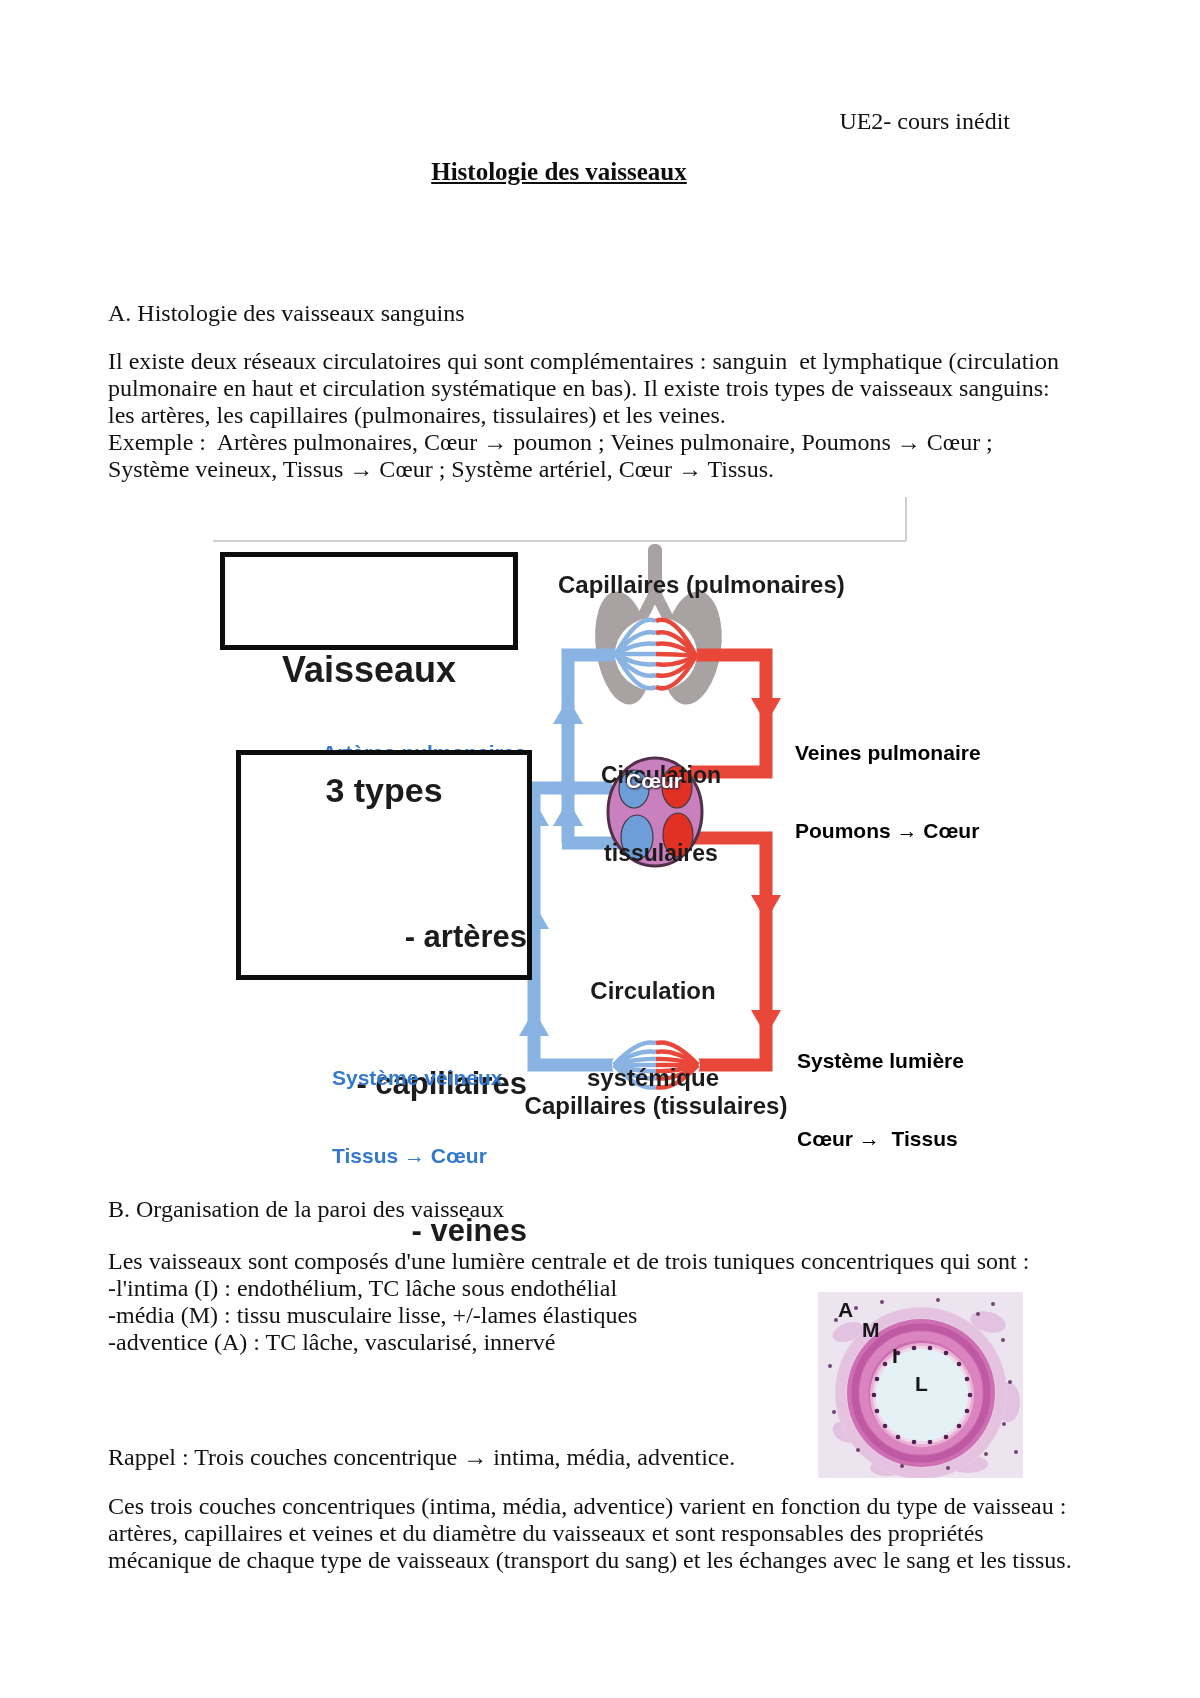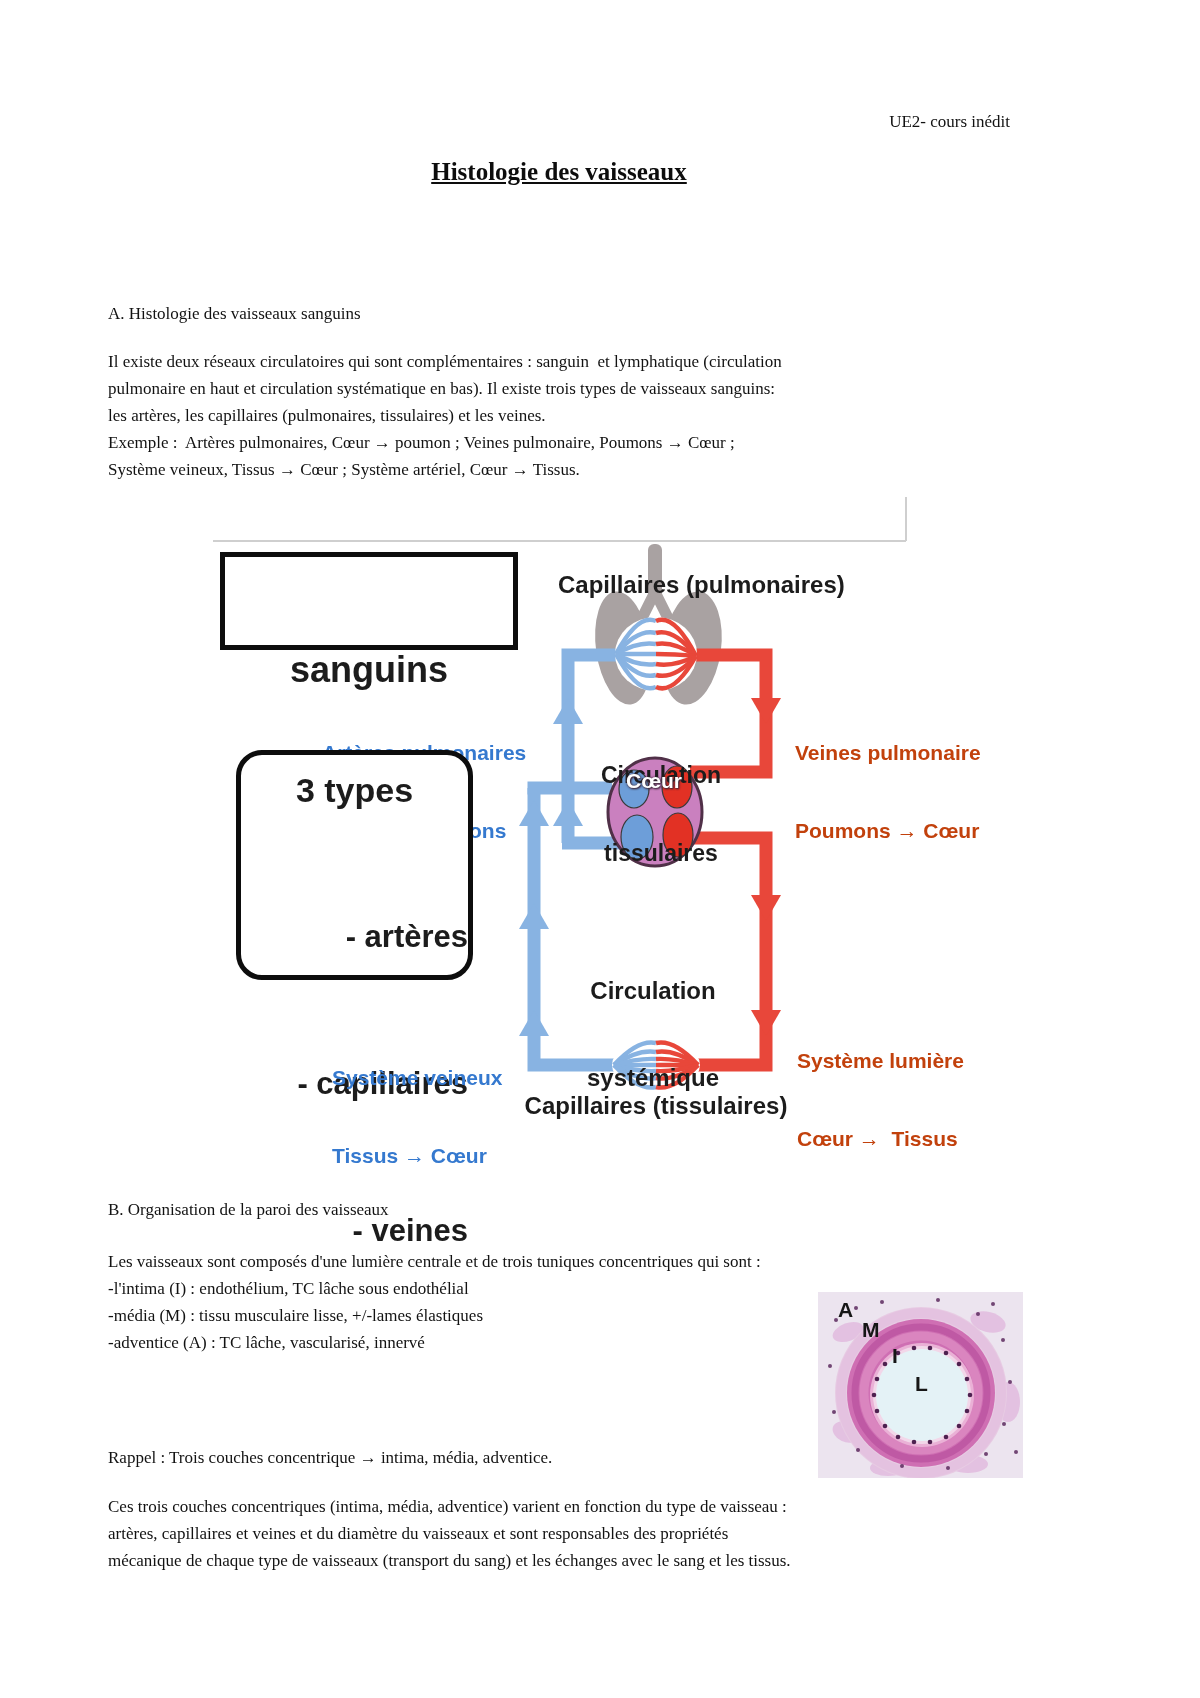--- a/index.html
+++ b/index.html
@@ -1,22 +1,22 @@
 <!DOCTYPE html>
 <html><head>
 <meta charset="utf-8">
 <style>
   html,body{margin:0;padding:0;background:#ffffff;}
   #page{position:relative;width:1200px;height:1698px;background:#ffffff;overflow:hidden;}
   .abs{position:absolute;}
-  .serif{font-family:"Liberation Serif",serif;font-size:17px;color:#121212;white-space:pre;line-height:27px;}
+  .serif{font-family:"Liberation Serif",serif;font-size:24px;color:#121212;white-space:pre;line-height:27px;}
   .title{font-family:"Liberation Serif",serif;font-weight:700;font-size:25px;color:#0d0d0d;}
   .dlabel{font-family:"Liberation Sans",sans-serif;font-weight:700;white-space:pre;color:#1c1c1c;}
   .blue-t{color:#3579cf;}
-  .red-t{color:#c2410c;}
+  .red-t{color:#000000;}
   .dbox{border:5px solid #0d0d0d;background:#ffffff;box-sizing:border-box;text-align:center;}
   .hist-label{font-family:"Liberation Sans",sans-serif;font-weight:700;font-size:21px;color:#161616;}
   .coeur{font-family:"Liberation Sans",sans-serif;font-weight:700;font-size:21px;color:#ffffff;
          text-shadow:0 0 3px #3a2436,1px 1px 2px #3a2436;}
 </style>
 </head>
 <body>
 
 <div id="page">
 
@@ -120,20 +120,21 @@
           <path d="M656 1065 Q674 1065 698 1065"></path>
         <path d="M656 1071 Q674 1072 698 1065"></path>
           <path d="M656 1078 Q674 1081 698 1065"></path>
         <path d="M656 1087 Q674 1091 698 1065"></path>
       </g>
     </g>
   </svg>
 
   <div class="abs dbox" style="left:220px;top:552px;width:298px;height:98px;">
     <div class="dlabel" style="font-size:36px;line-height:44px;padding-top:3px;">
+      <div>Vaisseaux</div>
       <div>sanguins</div>
     </div>
   </div>
 
   <div class="abs dlabel" style="left:558px;top:571px;font-size:24px;">Capillaires (pulmonaires)</div>
 
   <div class="abs dlabel blue-t" style="left:322px;top:688px;font-size:21px;line-height:26px;">
     <div>Artères pulmonaires</div>
     <div>Cœur → Poumons</div>
   </div>
@@ -143,21 +144,21 @@
     <div>Poumons → Cœur</div>
   </div>
 
   <div class="abs dlabel" style="left:596px;top:710px;width:130px;text-align:center;font-size:23px;line-height:26px;">
     <div>Circulation</div>
     <div>tissulaires</div>
   </div>
 
   <div class="abs coeur" style="left:626px;top:769px;">Cœur</div>
 
-  <div class="abs dbox" style="left:236px;top:750px;width:237px;height:230px;border-radius:26px;">
+  <div class="abs dbox" style="left:236px;top:750px;width:296px;height:230px;">
     <div class="dlabel" style="font-size:34px;padding-top:16px;">3 types</div>
     <div class="dlabel" style="font-size:31px;line-height:49px;text-align:right;padding-left:16px;padding-top:4px;">
       <div>- artères</div>
       <div>- capillaires</div>
       <div>- veines</div>
     </div>
   </div>
 
   <div class="abs dlabel" style="left:573px;top:918px;width:160px;text-align:center;font-size:24px;line-height:29px;">
     <div>Circulation</div>

